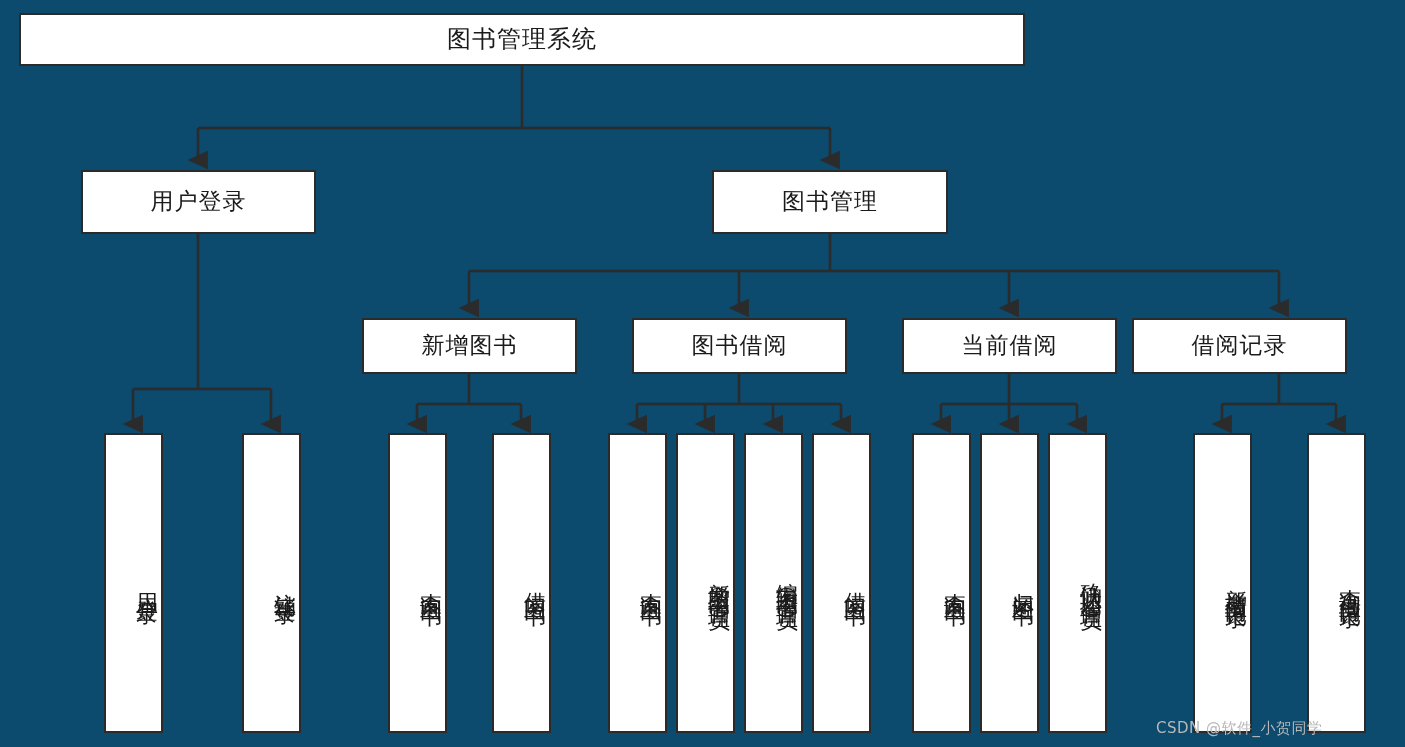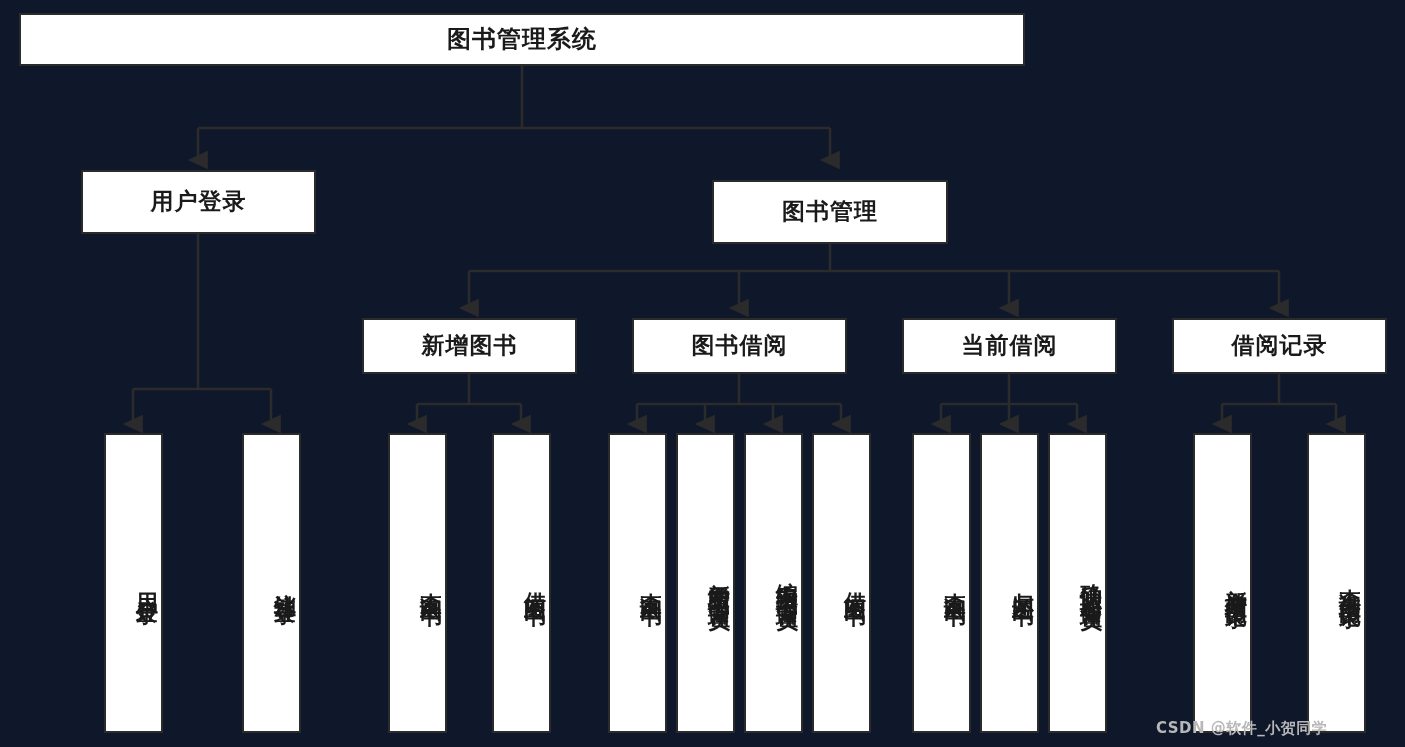--- a/index.html
+++ b/index.html
@@ -8,23 +8,22 @@
     padding: 0;
     background: #ffffff;
   }
   body {
     font-family: "DejaVu Sans", "Liberation Sans", sans-serif;
   }
   #canvas {
     position: relative;
     width: 1405px;
     height: 747px;
-    background: #0f172a;
+    background: #0c4a6e;
     overflow: hidden;
-    font-weight: bold;
   }
   #edges {
     position: absolute;
     left: 0;
     top: 0;
     width: 1405px;
     height: 747px;
     pointer-events: none;
   }
   .node {
@@ -126,34 +125,34 @@
     </g>
   </svg>
 
   <div class="node horiz root" style="left:19px; top:13px; width:1006px; height:53px;">
     <span>图书管理系统</span>
   </div>
 
   <div class="node horiz" style="left:81px; top:170px; width:235px; height:64px;">
     <span>用户登录</span>
   </div>
-  <div class="node horiz" style="left:712px; top:170px; width:236px; height:64px;margin-top:10px;">
+  <div class="node horiz" style="left:712px; top:170px; width:236px; height:64px;">
     <span>图书管理</span>
   </div>
 
   <div class="node horiz" style="left:362px; top:318px; width:215px; height:56px;">
     <span>新增图书</span>
   </div>
   <div class="node horiz" style="left:902px; top:318px; width:215px; height:56px;">
     <span>当前借阅</span>
   </div>
   <div class="node horiz" style="left:632px; top:318px; width:215px; height:56px;">
     <span>图书借阅</span>
   </div>
-  <div class="node horiz" style="left:1172px; top:318px; width:215px; height:56px;align-items:center;">
+  <div class="node horiz" style="left:1132px; top:318px; width:215px; height:56px;align-items:center;">
     <span>借阅记录</span>
   </div>
 
   <div class="node vert" style="left:104px; top:433px; width:59px; height:300px;">
     <span class="vtext">用户登录</span>
   </div>
   <div class="node vert" style="left:242px; top:433px; width:59px; height:300px;">
     <span class="vtext">注销登录</span>
   </div>
 

